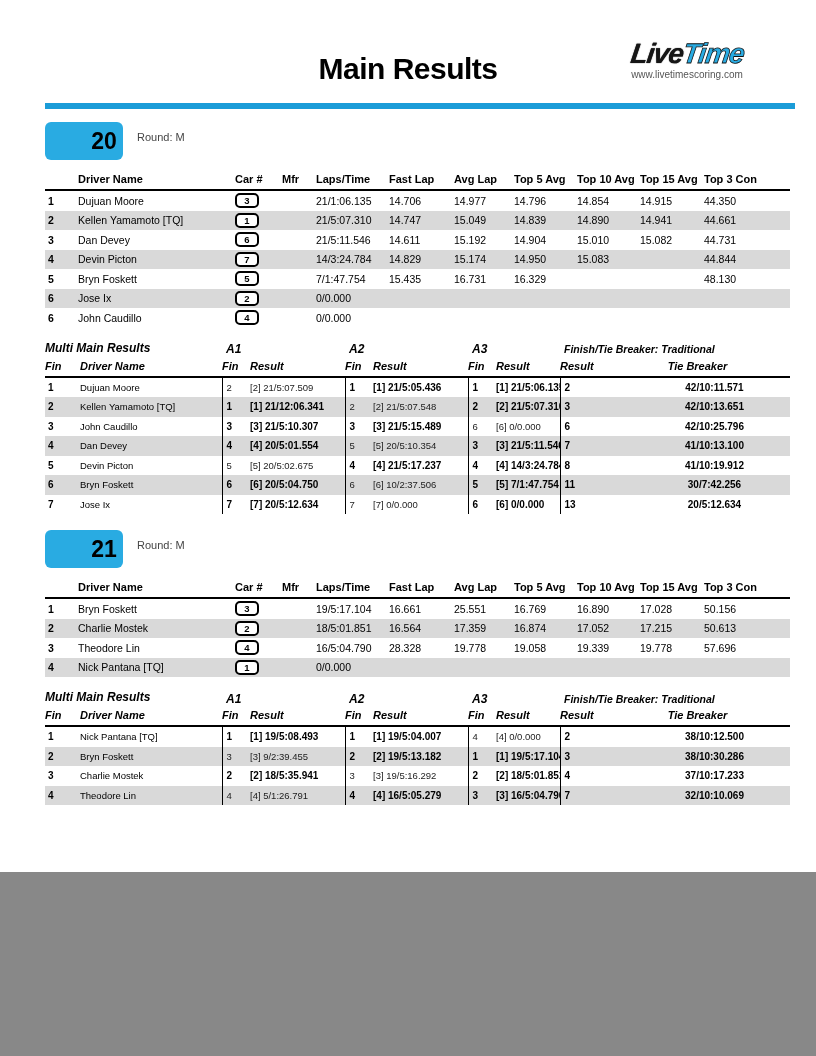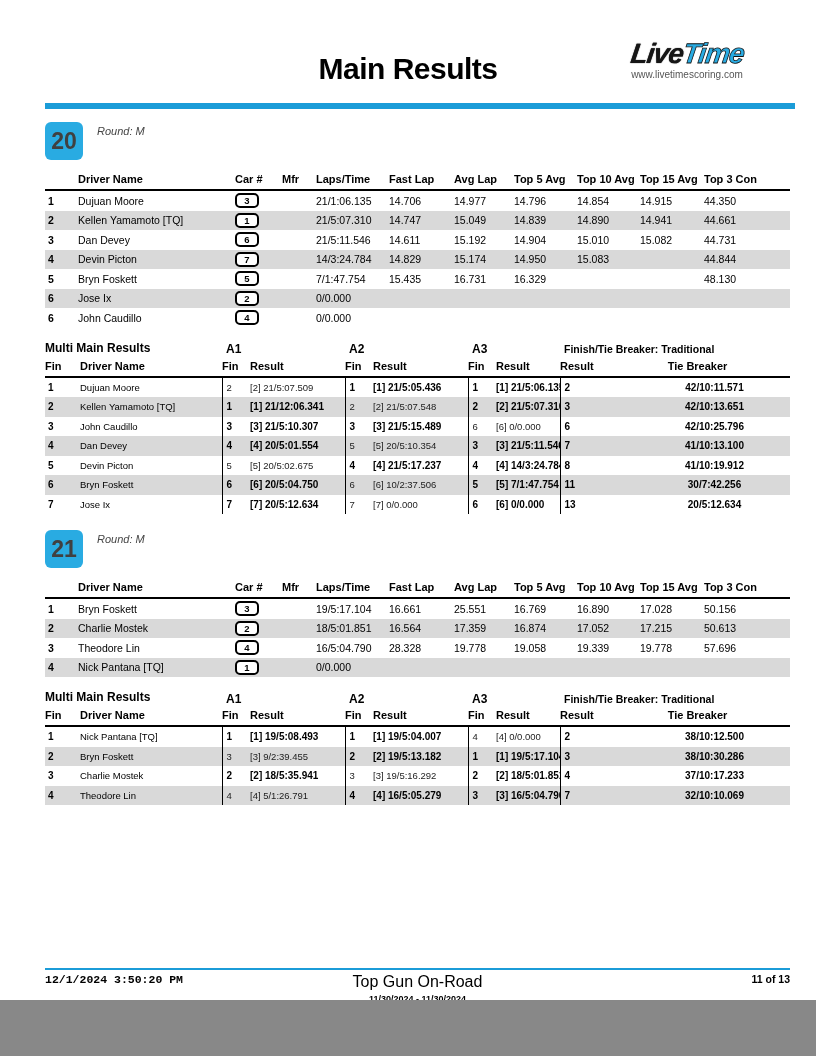--- a/index.html
+++ b/index.html
@@ -1,51 +1,51 @@
 <!DOCTYPE html>
 <html><head>
 <meta charset="utf-8">
 <style>
   html,body{margin:0;padding:0;background:#888;}
   .page{
-    width:816px;height:1000px;background:#fff;position:relative;
+    width:816px;height:872px;background:#fff;position:relative;
     font-family:"Liberation Sans",sans-serif;color:#000;margin:0 auto;overflow:hidden;
   }
   
   .header{position:relative;height:103px;}
   .page-title{position:absolute;left:0;top:52px;width:100%;text-align:center;
     font-size:30px;font-weight:700;letter-spacing:-0.5px;}
   .logo{position:absolute;top:40px;right:34px;width:190px;text-align:center;}
   .logo-text{display:inline-block;transform:skewX(-8deg);font-size:28px;font-weight:800;
     font-style:italic;line-height:28px;letter-spacing:-1px;}
   .logo-live{color:#161616;text-shadow:0 0 1px #000;}
   .logo-time{color:#29ABE2;-webkit-text-stroke:0.8px #111;}
   .logo-url{font-size:10px;color:#555;margin-top:1px;}
   .divider{height:6px;background:#1B9CD8;margin:0 21px 0 45px;}
   
   .content{padding:7px 26px 0 45px;}
   .sec-head{display:flex;gap:14px;margin:6px 0 10px;}
   .badge{width:38px;height:38px;background:#29ABE2;border-radius:6px;flex:0 0 38px;
-    display:flex;align-items:center;justify-content:center;font-size:23px;font-weight:700;color:#404040;}
+    display:flex;align-items:center;justify-content:center;font-size:23px;font-weight:700;color:#000000;padding-left:40px;}
   .sec-title{font-size:15px;font-weight:700;padding-top:3px;}
-  .sec-round{font-size:11px;color:#454545;margin-top:3px;font-style:italic;}
+  .sec-round{font-size:11px;color:#454545;margin-top:9px;}
   table{border-collapse:collapse;table-layout:fixed;width:745px;}
   td,th{padding:0;overflow:hidden;white-space:nowrap;vertical-align:middle;}
   
   .results{margin-bottom:13px;font-size:10.5px;}
   .results thead th{text-align:left;font-size:11px;font-weight:700;
     border-bottom:2px solid #000;padding:3px 0 4px;}
   .results tbody td{height:19.5px;}
   .results .pos{font-weight:700;padding-left:3px;}
   tr.alt{background:#D9D9D9;}
   .carbox{display:inline-block;border:2px solid #000;border-radius:5px;background:#fff;
     min-width:12px;text-align:center;font-weight:700;font-size:9.5px;line-height:11px;padding:0 4px;}
   
   .multi{margin-bottom:16px;font-size:10px;}
-  .multi th{text-align:left;}
+  .multi th{text-align:left;font-style:italic;}
   .mm-title{font-size:12px;font-weight:700;padding-bottom:3px;}
   .a-label{font-size:12px;font-weight:700;padding-left:4px;}
   .finish-label{font-size:10.5px;font-weight:700;padding-left:4px;}
   .multi .hdr2 th{font-size:11px;font-weight:700;border-bottom:2px solid #000;padding:2px 0 4px;}
   .multi tbody td{height:19.5px;}
   .multi .fin{font-weight:700;padding-left:3px;}
   .multi .drv{font-size:9.5px;}
   .vline{border-left:1.5px solid #000;padding-left:4px;}
   .b{font-weight:700;}
   .light{font-weight:400;font-size:9.5px;color:#1c1c1c;}

